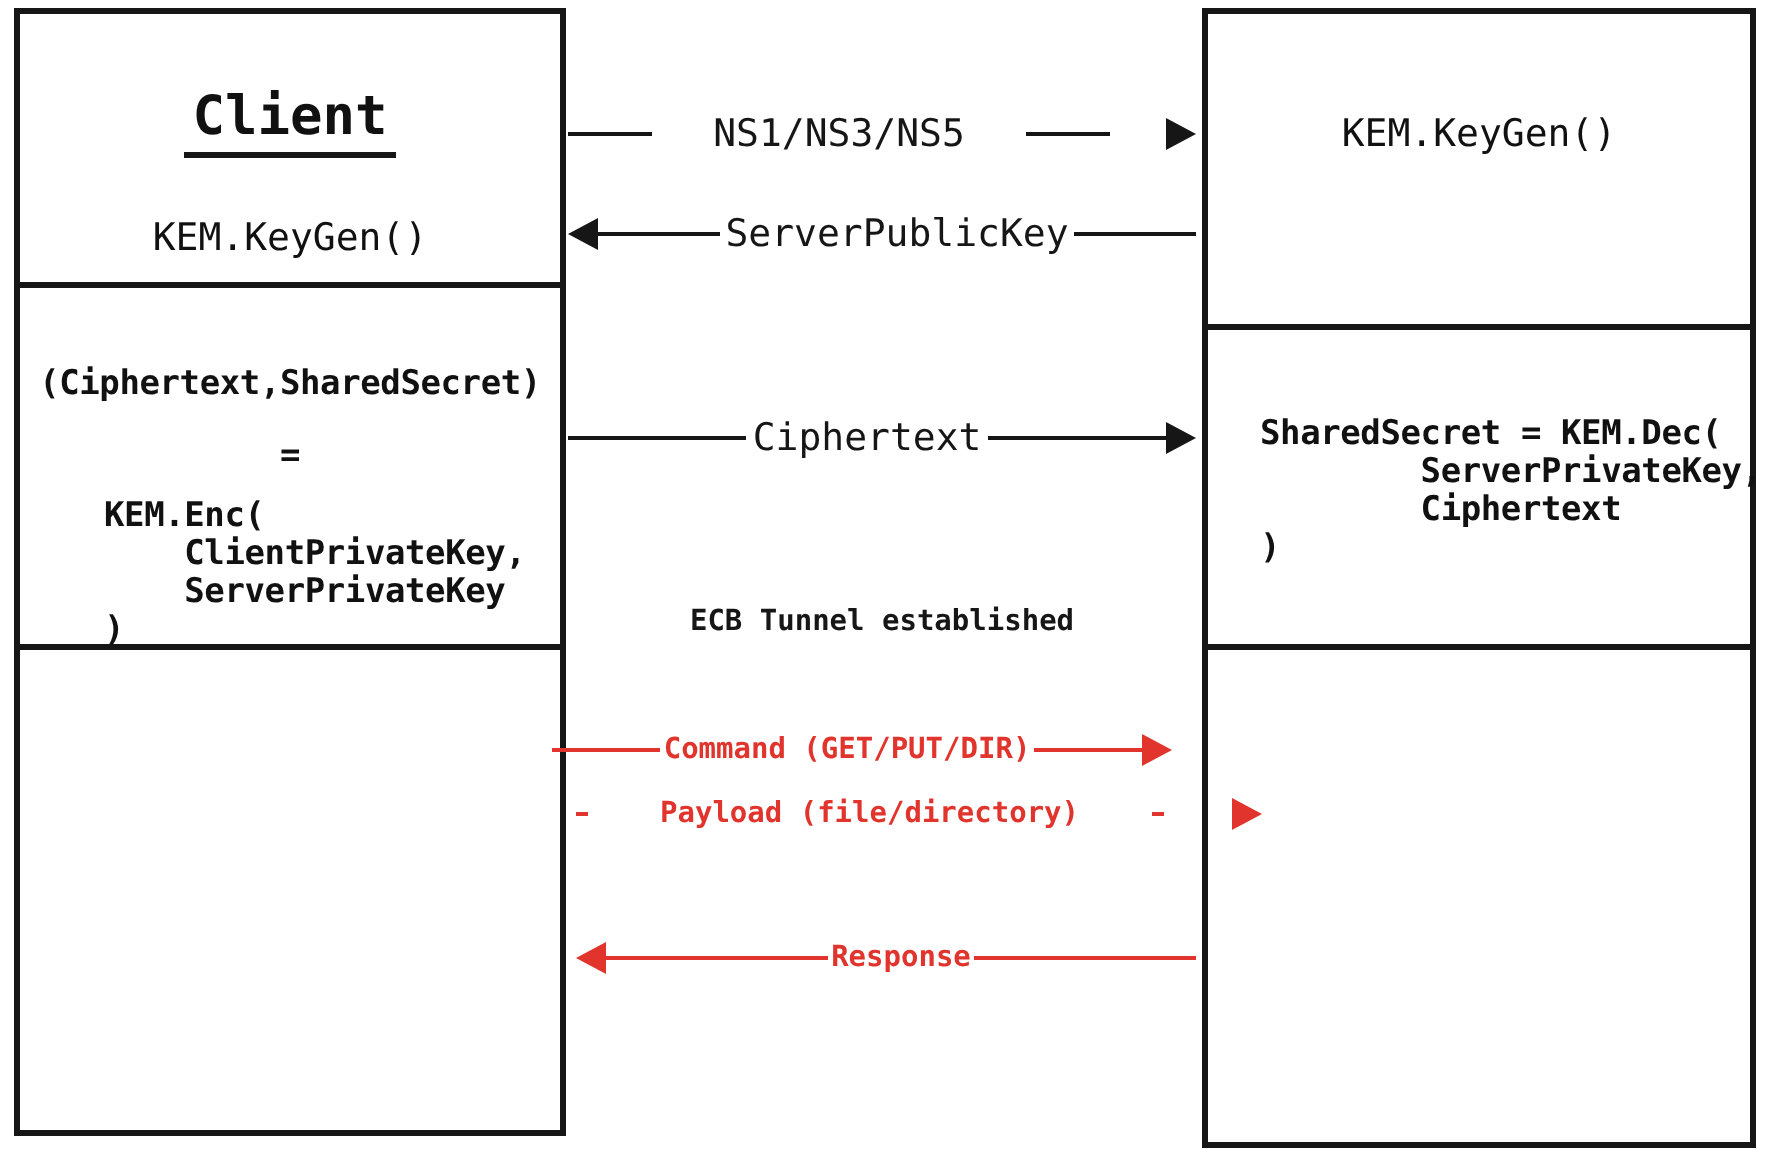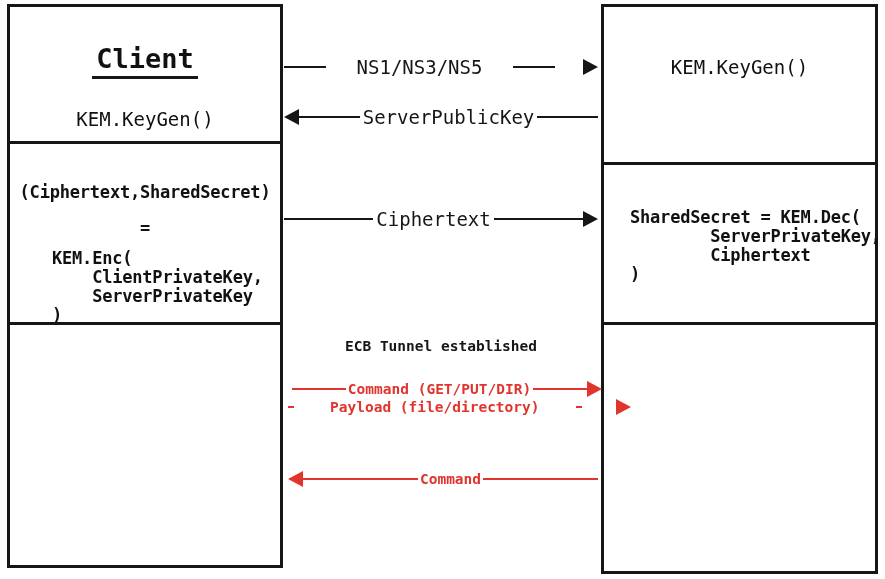--- a/index.html
+++ b/index.html
@@ -192,36 +192,36 @@
     <span class="seg"></span>
   </div>
 
   <div class="msg" style="left:284px; top:208px; width:314px;">
     <span class="seg"></span>
     <span class="label">Ciphertext</span>
     <span class="seg"></span>
     <span class="head head-right"></span>
   </div>
 
-  <div class="caption" style="left:284px; top:303px; width:314px;margin-top:35px;">ECB Tunnel established</div>
-
-  <div class="msg red" style="left:292px; top:364px; width:310px;margin-top:14px;">
+  <div class="caption" style="left:284px; top:303px; width:314px;">ECB Tunnel established</div>
+
+  <div class="msg red" style="left:276px; top:364px; width:310px;">
     <span class="seg"></span>
     <span class="label">Command (GET/PUT/DIR)</span>
     <span class="seg"></span>
     <span class="head head-right"></span>
   </div>
 
   <div class="msg red" style="left:288px; top:396px; width:310px;gap:34px;">
     <span class="seg"></span>
     <span class="label">Payload (file/directory)</span>
     <span class="seg"></span>
     <span class="head head-right"></span>
   </div>
 
   <div class="msg red" style="left:288px; top:468px; width:310px;">
     <span class="head head-left"></span>
     <span class="seg"></span>
-    <span class="label">Command</span>
+    <span class="label">Response</span>
     <span class="seg"></span>
   </div>
 
 </div>
 
 </body></html>

